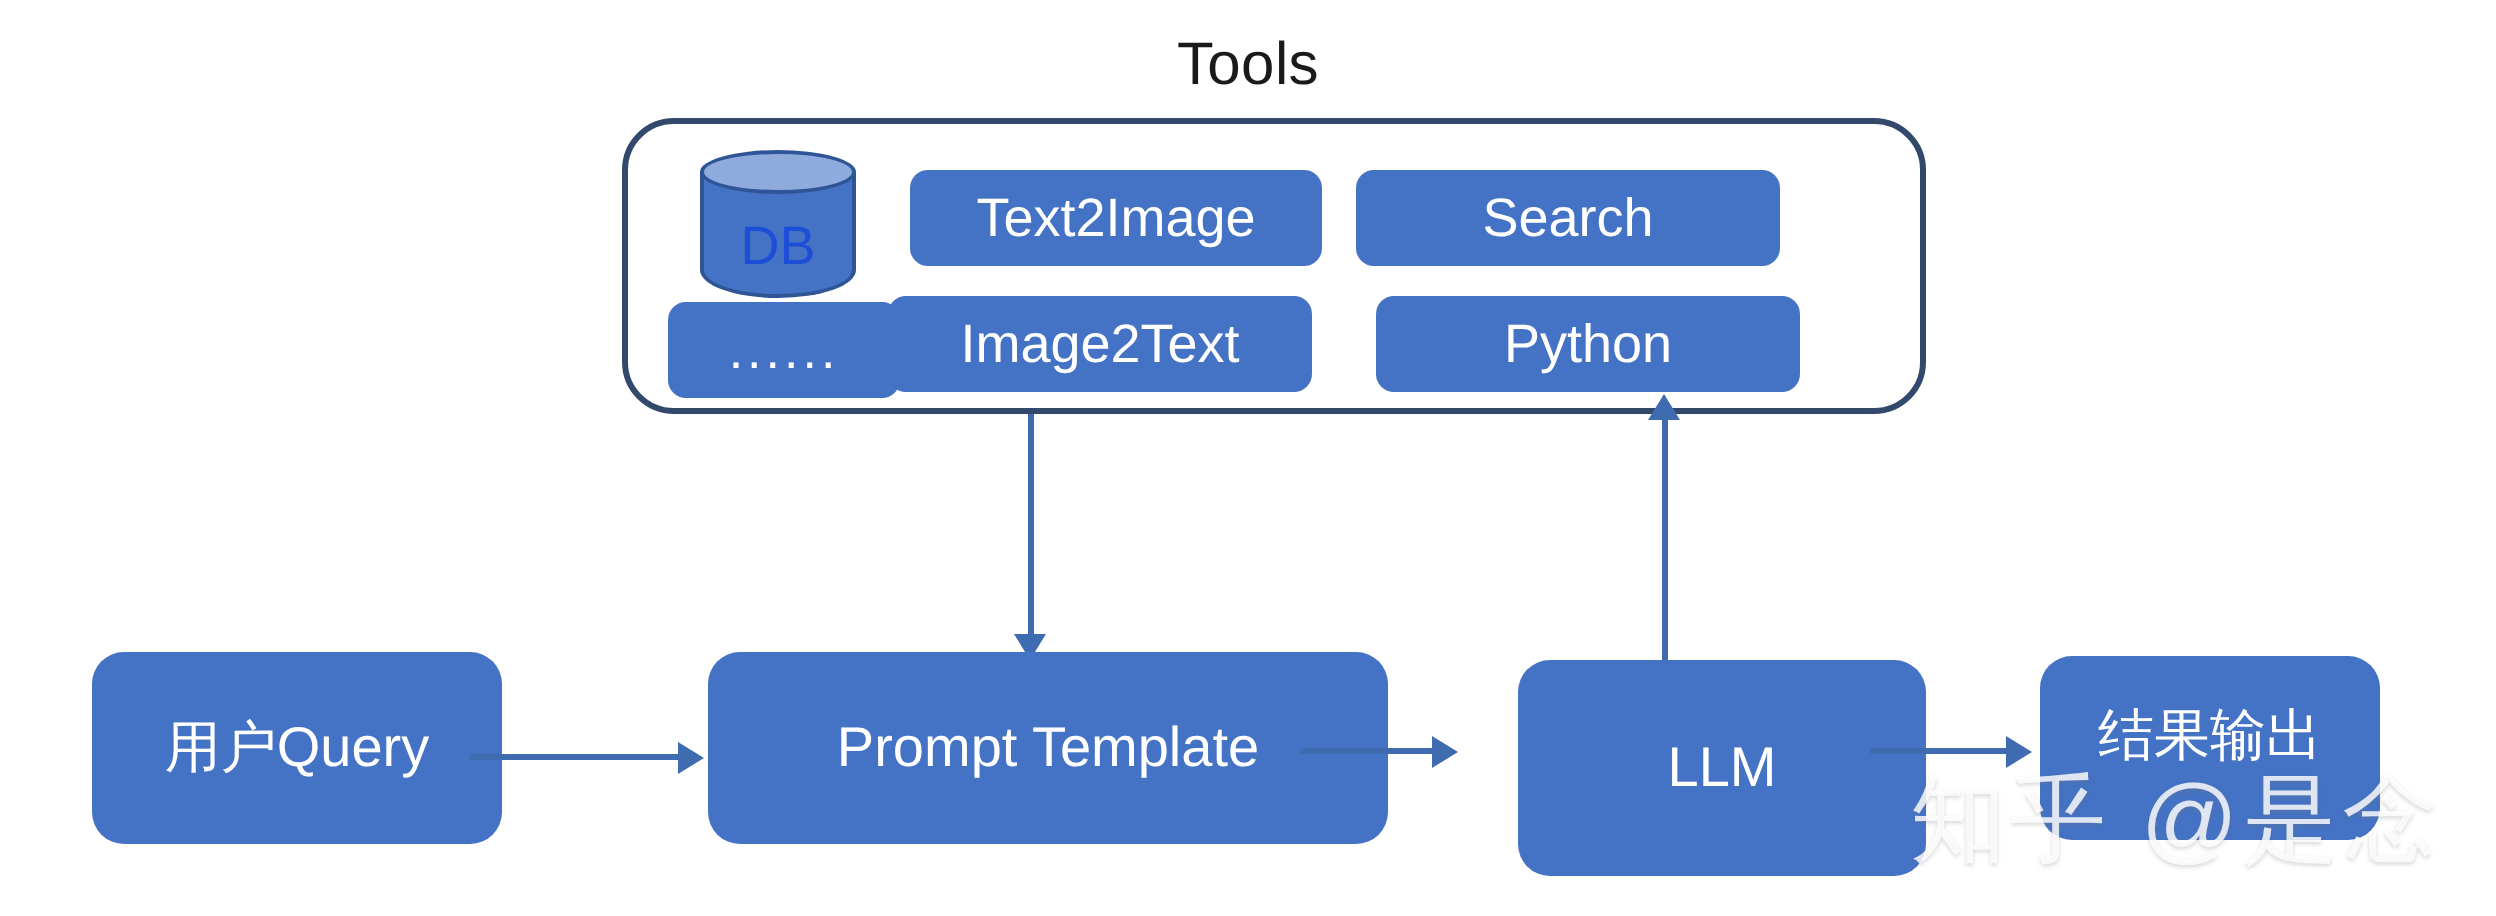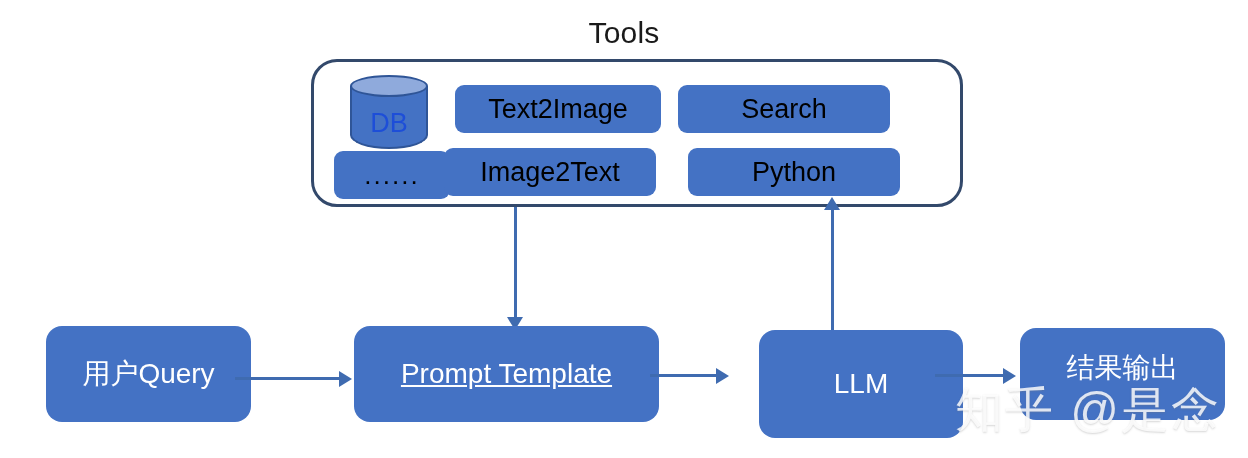--- a/index.html
+++ b/index.html
@@ -40,21 +40,21 @@
     border-radius: 26px;
     background: #ffffff;
   }
 
   
   .pill {
     position: absolute;
     box-sizing: border-box;
     background: #4472c4;
     border-radius: 9px;
-    color: #000000;
+    color: #ffffff;
     display: flex;
     align-items: center;
     justify-content: center;
     font-size: 27px;
     line-height: 1;
     white-space: nowrap;
   }
   .bigbox {
     position: absolute;
     box-sizing: border-box;
@@ -188,29 +188,29 @@
   <div class="arrow-head ah-down" style="left:507px; top:317px;"></div>
 
   <div class="ln" style="left:831px; top:207px; width:3px; height:123px;"></div>
   <div class="arrow-head ah-up" style="left:824px; top:197px;"></div>
 
   <div class="bigbox" style="left:30px; top:326px; width:205px; height:96px;margin-left:16px;">用户Query</div>
 
   <div class="ln" style="left:235px; top:377px; width:107px; height:3px;"></div>
   <div class="arrow-head ah-right" style="left:339px; top:371px;"></div>
 
-  <div class="bigbox" style="left:354px; top:326px; width:305px; height:96px;text-decoration:underline;">Prompt Template</div>
+  <div class="bigbox" style="left:354px; top:326px; width:340px; height:96px;">Prompt Template</div>
 
   <div class="ln" style="left:650px; top:374px; width:68px; height:3px;"></div>
   <div class="arrow-head ah-right" style="left:716px; top:368px;"></div>
 
   <div class="bigbox" style="left:759px; top:330px; width:204px; height:108px;">LLM</div>
 
   <div class="ln" style="left:935px; top:374px; width:70px; height:3px;"></div>
   <div class="arrow-head ah-right" style="left:1003px; top:368px;"></div>
 
-  <div class="bigbox" style="left:1020px; top:328px; width:205px; height:92px; align-items:flex-start; padding-top:26px;">
+  <div class="bigbox" style="left:1020px; top:328px; width:170px; height:92px; align-items:flex-start; padding-top:26px;">
     <span>结果输出</span>
   </div>
 
   <div class="watermark">知乎 @是念</div>
 
 </div>
 
 </body></html>

